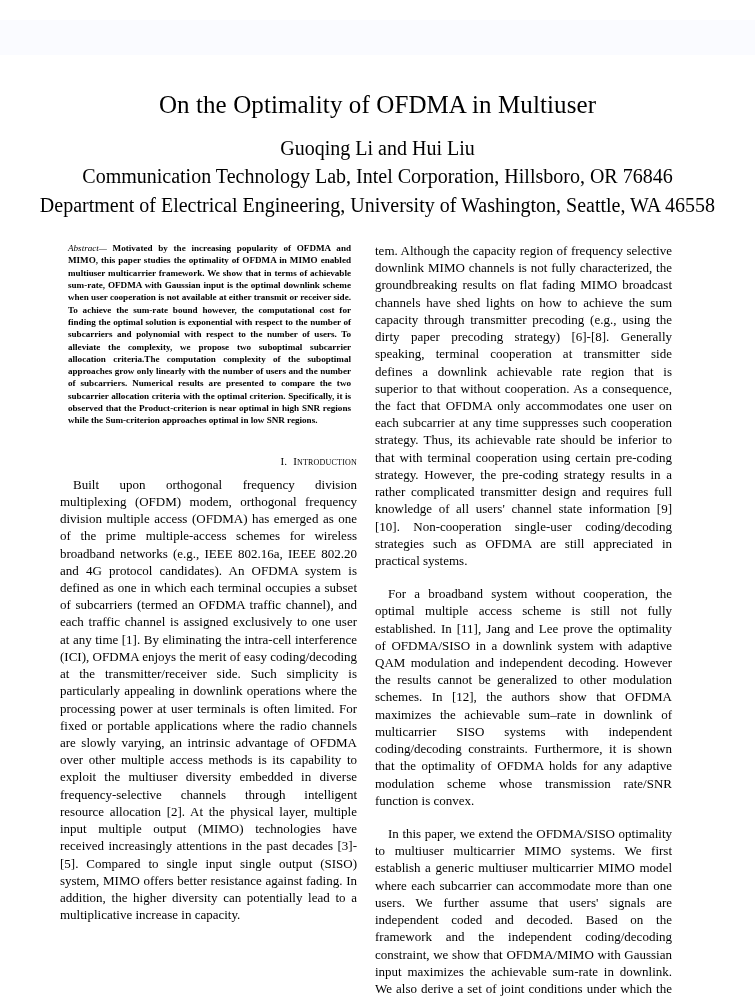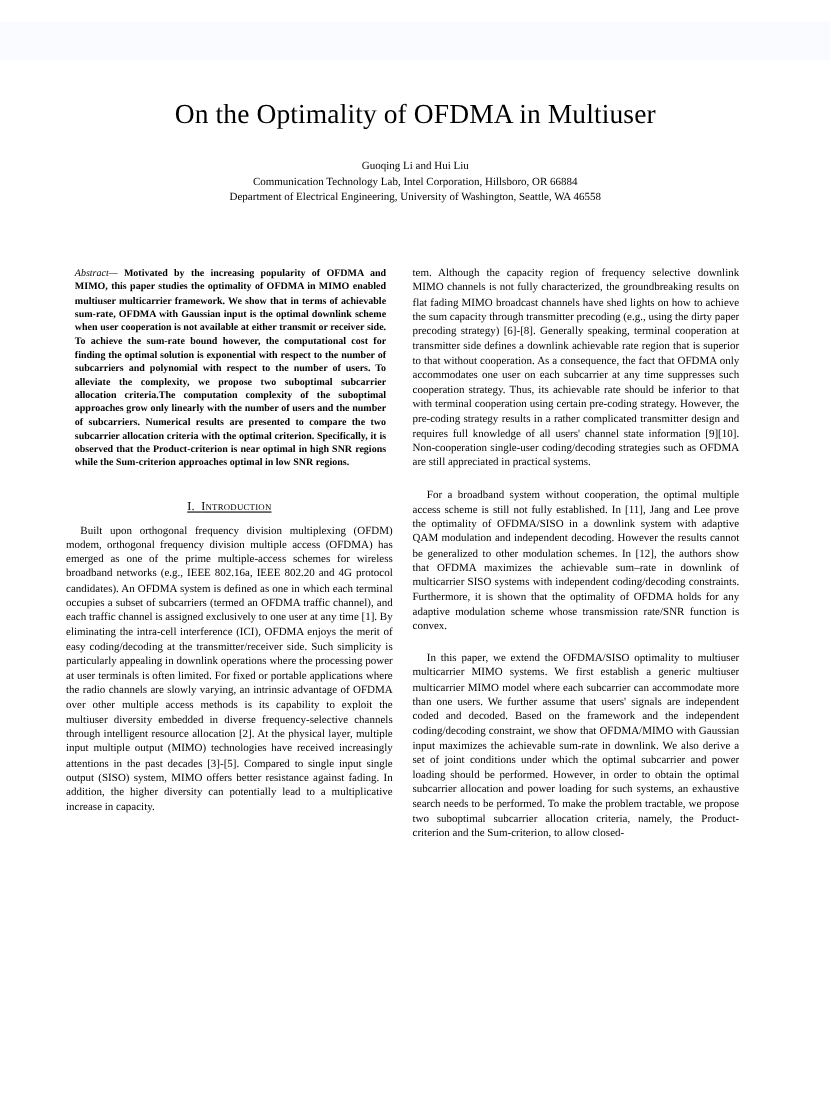--- a/index.html
+++ b/index.html
@@ -39,22 +39,22 @@
   .paper-title {
     font-family: "Liberation Serif", "DejaVu Serif", serif;
     font-size: 25px;
     line-height: 1.32;
     font-weight: normal;
     margin: 0 auto;
     width: 600px;
     letter-spacing: 0.1px;
   }
   .authors {
-    margin-top: 24px;
-    font-size: 10px;
+    margin-top: 13px;
+    font-size: 20px;
     line-height: 1.42;
     text-align: center;
   }
   .authors div { white-space: nowrap; }
 
   .columns {
     position: absolute;
     left: 0;
     top: 232px;
     width: 755px;
@@ -75,30 +75,29 @@
     margin: 0;
     padding: 0 6px 0 8px;
     text-indent: 0;
     hyphens: manual;
   }
   .abstract .lead {
     font-weight: normal;
     font-style: italic;
   }
   .sec-head {
-    text-align: center;
+    text-align: right;
     font-size: 11px;
     font-variant: small-caps;
     margin: 28px 0 9px 0;
     letter-spacing: 0.2px;
-    text-decoration: underline;
   }
   .sec-head .numeral { font-variant: normal; }
   p.body {
-    font-size: 10px;
+    font-size: 13px;
     line-height: 1.325;
     text-align: justify;
     margin: 0;
     text-indent: 13px;
     hyphens: manual;
   }
   p.body + p.body { margin-top: 16px; }
 
   .footer {
     position: absolute;
@@ -145,21 +144,21 @@
 <div class="top-band"></div>
 
 <div class="page">
 
   <div class="title-block">
     <h1 class="paper-title">
       <span>On the Optimality of OFDMA in Multiuser</span><br>
     </h1>
     <div class="authors">
       <div>Guoqing Li and Hui Liu</div>
-      <div>Communication Technology Lab, Intel Corporation, Hillsboro, OR 66884</div>
+      <div>Communication Technology Lab, Intel Corporation, Hillsboro, OR 76846</div>
       <div>Department of Electrical Engineering, University of Washington, Seattle, WA 46558</div>
     </div>
   </div>
 
   <div class="columns">
 
     <div class="col">
       <p class="abstract"><span class="lead">Abstract—</span><span> Motivated by the increasing popularity of OFDMA and MIMO, this paper studies the optimality of OFDMA in MIMO enabled multiuser multicarrier framework. We show that in terms of achievable sum-rate, OFDMA with Gaussian input is the optimal downlink scheme when user cooperation is not available at either transmit or receiver side. To achieve the sum-rate bound however, the computational cost for finding the optimal solution is exponential with respect to the number of subcarriers and polynomial with respect to the number of users. To alleviate the complexity, we propose two suboptimal subcarrier allocation criteria.The computation complexity of the suboptimal approaches grow only linearly with the number of users and the number of subcarriers. Numerical results are presented to compare the two subcarrier allocation criteria with the optimal criterion. Specifically, it is observed that the Product-criterion is near optimal in high SNR regions while the Sum-criterion approaches optimal in low SNR regions.</span></p>
 
       <div class="sec-head"><span class="numeral">I.</span>&nbsp;&nbsp;<span>Introduction</span></div>

